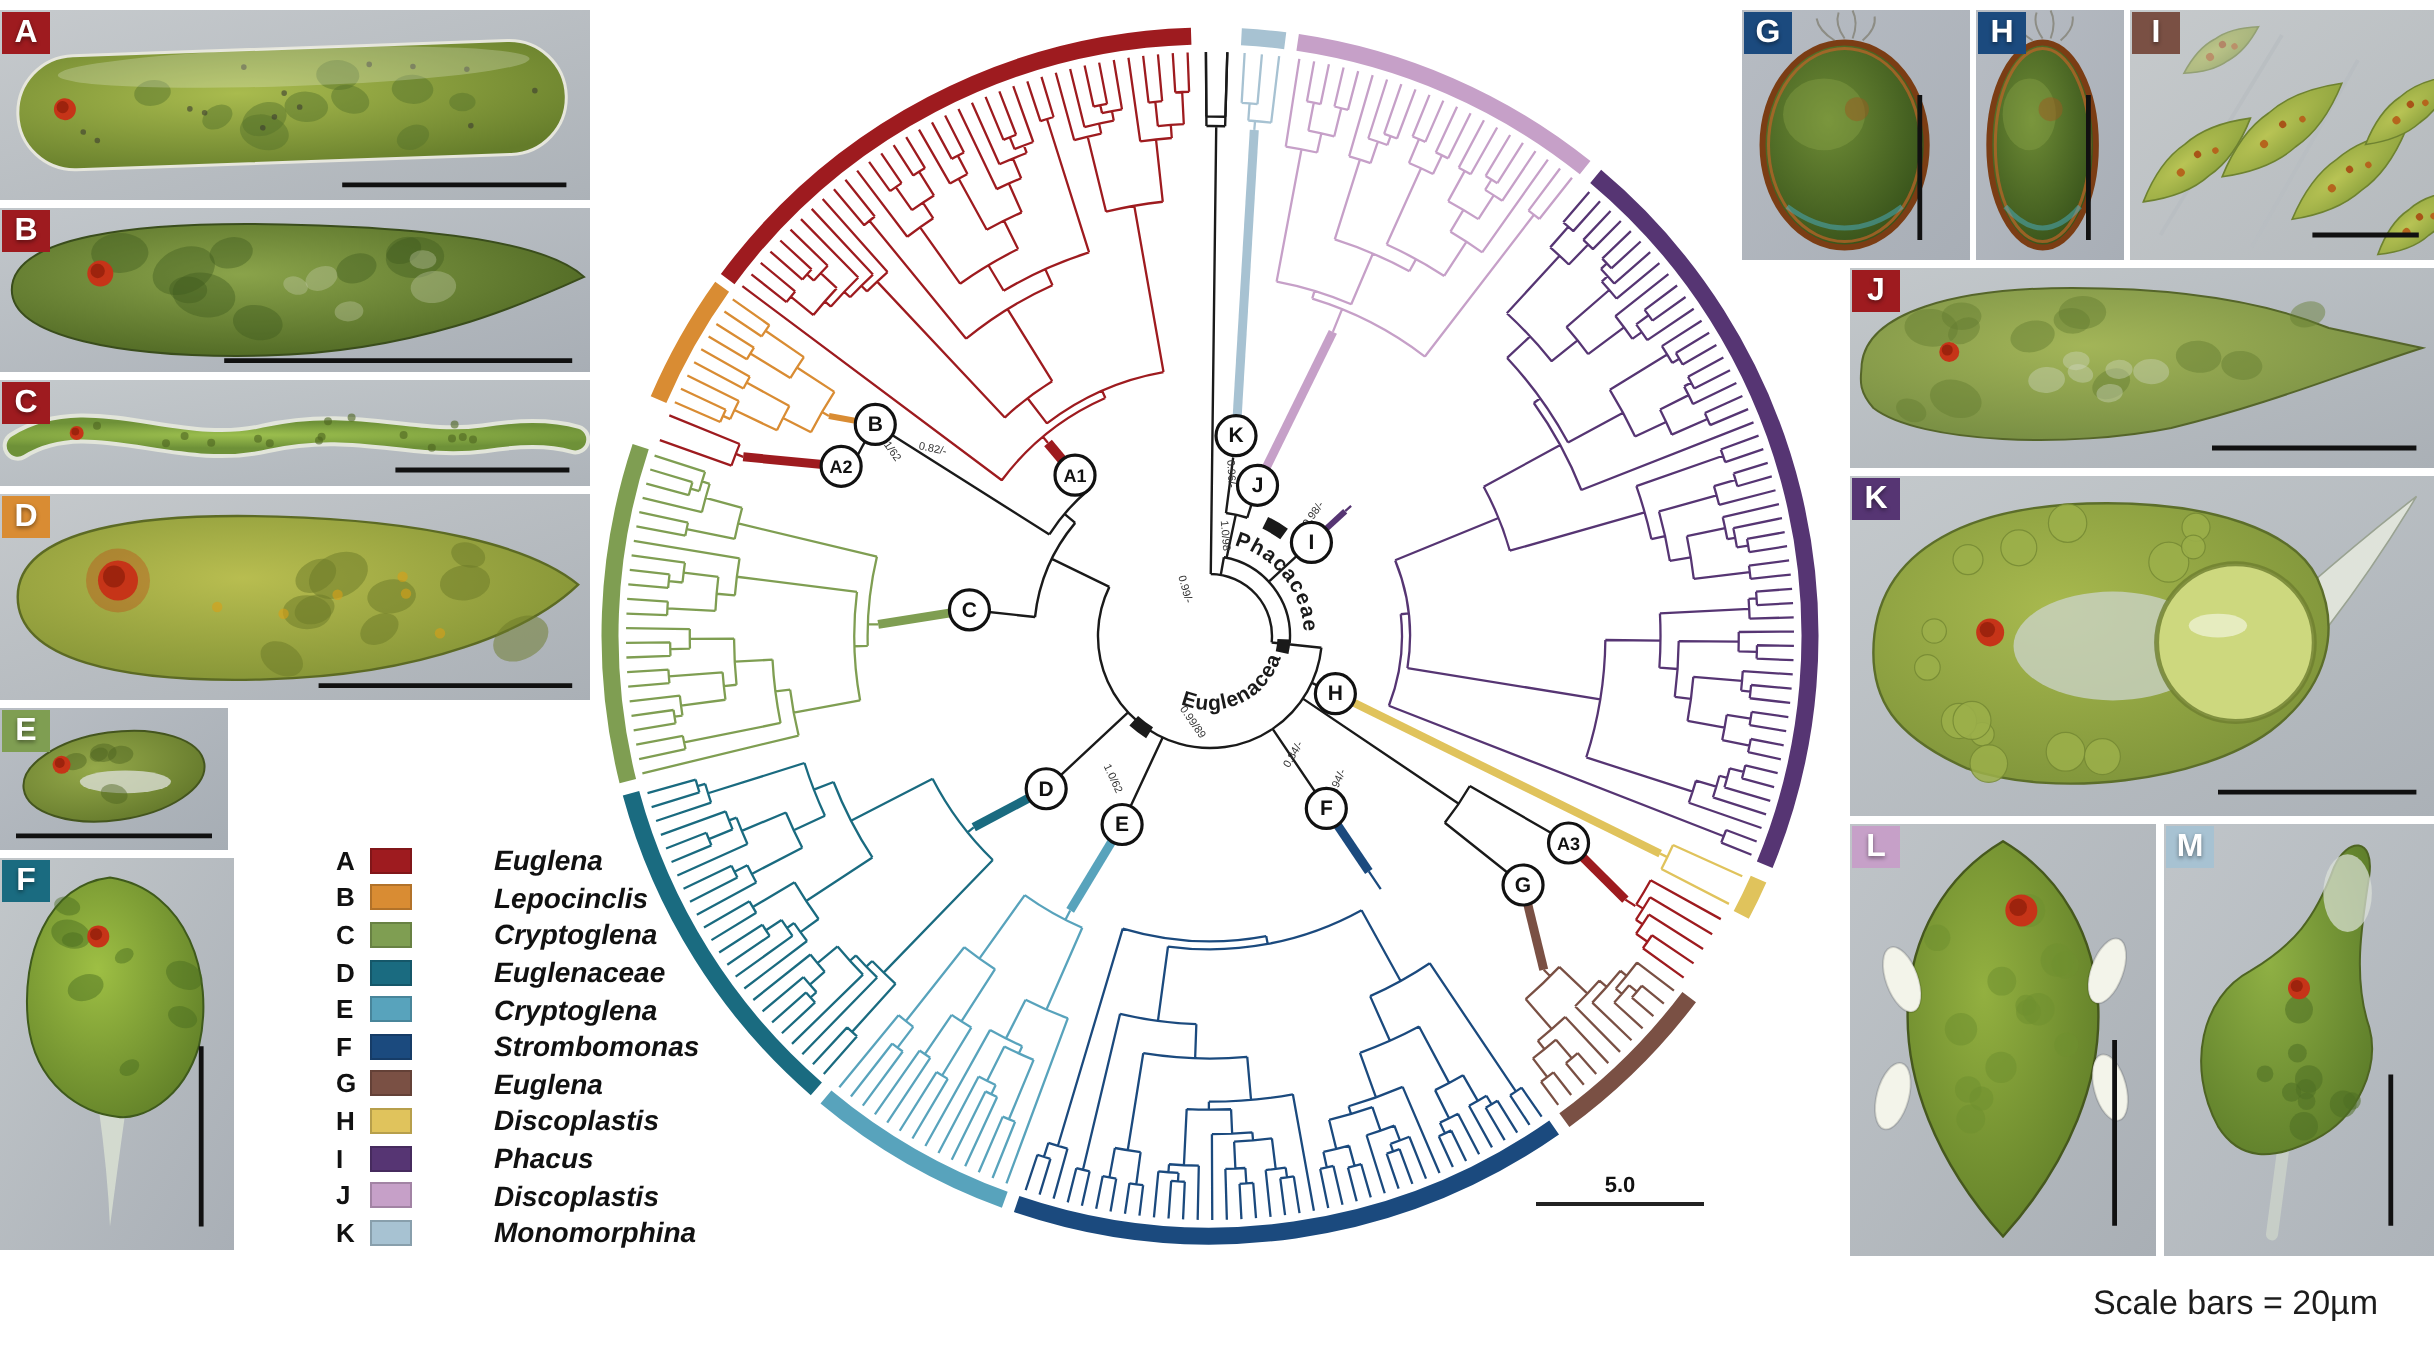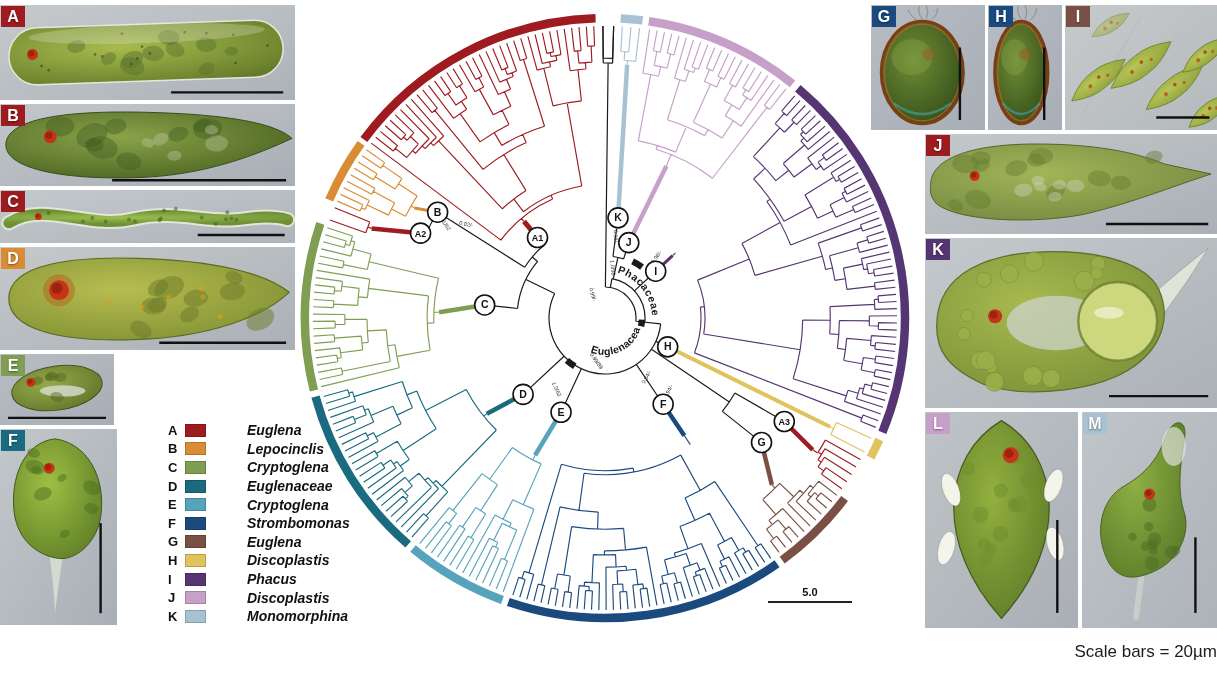--- a/index.html
+++ b/index.html
@@ -9,21 +9,21 @@
   .panel svg{display:block;position:absolute;left:0;top:0;}
   .badge{position:absolute;left:1px;top:1px;width:24px;height:21px;color:#fff;
          font-weight:bold;font-size:16px;line-height:21px;text-align:center;
          text-shadow:0 1px 2px rgba(0,0,0,.45);}
   #legend{position:absolute;left:168px;top:421px;}
   .lrow{display:flex;align-items:center;height:18.6px;}
   .lletter{width:17px;font-weight:bold;font-size:13px;color:#111;}
   .lswatch{width:21px;height:13px;margin-right:9px;box-shadow:inset 0 0 0 1px rgba(0,0,0,.18);}
   .lname{font-weight:bold;font-style:italic;font-size:14px;color:#111;margin-left:32px;}
   #treewrap{position:absolute;left:298px;top:0;width:622px;height:650px;}
-  #scalenote{position:absolute;right:0;top:642px;font-size:17px;color:#1c1c1c;}
+  #scalenote{position:absolute;right:28px;top:642px;font-size:17px;color:#1c1c1c;}
 </style>
 </head>
 <body>
 
 <div id="figure">
   <div id="treewrap"><svg width="622" height="650" viewBox="0 0 622 650">
         <path d="M305.19 58.27 A259.7364257428329 259.7364257428329 0 0 1 314.71 58.38 M305.19 58.27 L304.96 26.01 M314.71 58.38 L315.66 26.13" fill="none" stroke="#1a1a1a" stroke-width="1.15"></path>
         <path d="M322.84 51.46 A267.0114257227846 267.0114257227846 0 0 1 330.74 52.05 M322.84 51.46 L324.32 26.51 M330.74 52.05 L332.96 27.16 M326.15 60.25 A258.465693716472 258.465693716472 0 0 1 337.60 61.35 M326.15 60.25 L326.79 51.72 M337.60 61.35 L341.57 28.05 M329.14 64.97 L329.53 60.52" fill="none" stroke="#a7c2d2" stroke-width="1.15"></path>
         <path d="M322.70 18.41 A300 300 0 0 1 344.60 20.37" fill="none" stroke="#a7c2d2" stroke-width="8.5"></path>
         <path d="M320.01 217.84 L329.14 64.97" fill="none" stroke="#a7c2d2" stroke-width="4.5"></path>

